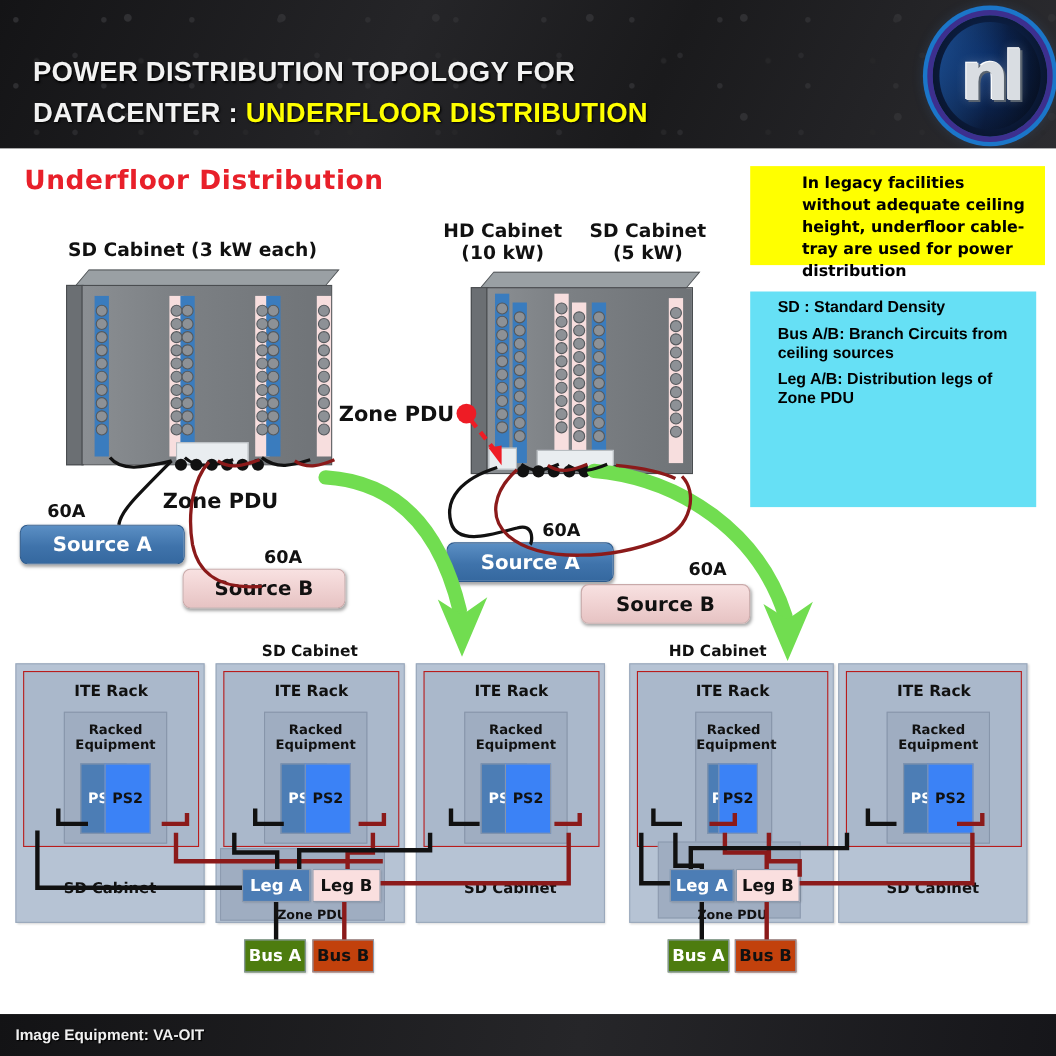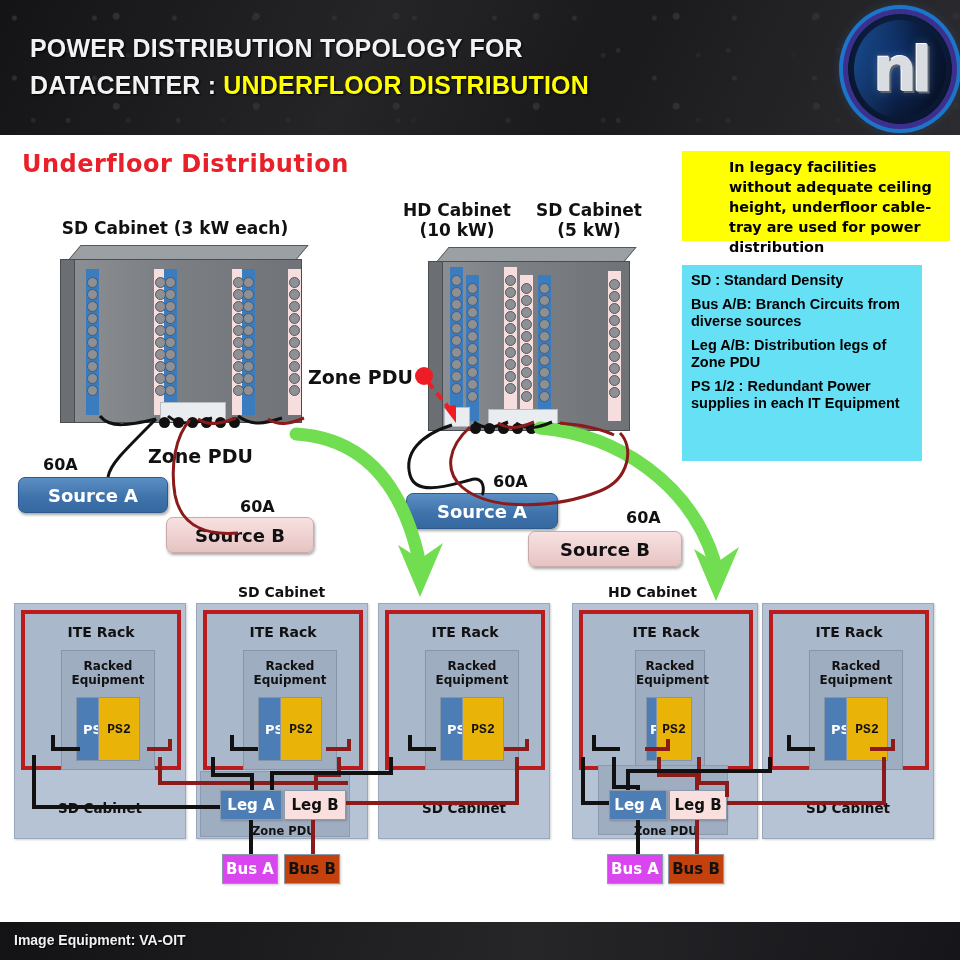--- a/index.html
+++ b/index.html
@@ -19,21 +19,21 @@
     background-image:
       radial-gradient(circle at 18% 30%, #2e2e31 0 2px, transparent 3px),
       radial-gradient(circle at 62% 72%, #2a2a2d 0 2px, transparent 3px),
       radial-gradient(circle at 83% 18%, #303033 0 3px, transparent 4px),
       radial-gradient(circle at 35% 85%, #262628 0 2px, transparent 3px),
       linear-gradient(115deg, #141416 0%, #252528 38%, #1a1a1c 62%, #2c2c30 100%);
     background-size: 80px 60px, 110px 70px, 140px 90px, 95px 65px, 100% 100%;
     overflow:hidden;
   }
   .header-title {
-    position:absolute; left:30px; top:30px;
+    position:absolute; left:30px; top:48px;
     color:#f2f2f2;
     font-size:25px; font-weight:bold; line-height:37px;
     letter-spacing:0.2px;
     text-shadow:1px 1px 2px #000;
     white-space:nowrap;
   }
   .header-title .hl { color:#ffff00; }
 
   .logo {
     position:absolute; left:848px; top:14px; width:104px; height:110px;
@@ -81,22 +81,22 @@
   
   .note-yellow {
     position:absolute; left:682px; top:16px; width:268px; height:90px;
     background:#ffff00; padding:6px 8px;
   }
   .note-yellow p{
     font-family:"DejaVu Sans", sans-serif;
     font-weight:bold; font-size:14.4px; line-height:20px; color:#000;margin-left:39px;
   }
   .note-cyan {
-    position:absolute; left:682px; top:130px; width:240px; height:196px;
-    background:#66e0f5; padding:7px 9px;
+    position:absolute; left:682px; top:130px; width:260px; height:196px;
+    background:#66e0f5; padding:7px 25px;
   }
   .note-cyan p{
     font-size:14.5px; font-weight:bold; line-height:17px; color:#000; margin-bottom:7px;
   }
 
   
   .cab-label {
     position:absolute; font-family:"DejaVu Sans", sans-serif;
     font-weight:bold; font-size:17px; color:#111; text-align:center; line-height:20px;
     white-space:pre;
@@ -139,41 +139,41 @@
   }
 
   
   .panel {
     position:absolute;
     background:#b6c3d4;
     border:1px solid #9aa8bb;
     box-shadow:1px 1px 2px rgba(0,0,0,.18);
   }
   .panel-inner {
-    position:absolute; background:#aab8cb; border:4px solid #b91c1c;
+    position:absolute; background:#aab8cb; border:1px solid #b91c1c;
   }
   .ite-label {
     position:absolute; width:100%; text-align:center;
     font-family:"DejaVu Sans", sans-serif; font-weight:bold; font-size:14px; color:#111;
   }
   .eq-box {
     position:absolute; background:#9fadc1; border:1px solid #8795aa;
   }
   .eq-label {
     position:absolute; width:100%; text-align:center;
     font-family:"DejaVu Sans", sans-serif; font-weight:bold;
     font-size:12px; color:#111; line-height:14px;
   }
   .ps {
     position:absolute; display:flex; align-items:center; justify-content:center;
     font-family:"DejaVu Sans", sans-serif; font-weight:bold; font-size:13px;
     border:1px solid #8795aa;
   }
   .ps.a { background:#4c7db5; color:#fff; }
-  .ps.b { background:#eab308; color:#111;font-family:Liberation Mono, monospace; }
+  .ps.b { background:#3b82f6; color:#111; }
   .vpdu {
     position:absolute; display:flex; align-items:center; justify-content:center;
     font-family:"DejaVu Sans", sans-serif; font-weight:bold; font-size:13px;
     writing-mode:vertical-rl; transform:rotate(180deg);
     border:1px solid #8c9aad; white-space:nowrap;
   }
   .vpdu.a { background:#4c7db5; color:#fff; }
   .vpdu.b { background:#fadfdf; color:#111; }
   .cab-foot {
     position:absolute; width:100%; text-align:center;
@@ -184,21 +184,21 @@
     font-family:"DejaVu Sans", sans-serif; font-weight:bold; font-size:15px;
     border:1px solid #8c9aad; box-shadow:1px 1px 2px rgba(0,0,0,.2);
   }
   .leg.a { background:#4c7db5; color:#fff; }
   .leg.b { background:#fadfdf; color:#111; }
   .bus {
     position:absolute; display:flex; align-items:center; justify-content:center;
     font-family:"DejaVu Sans", sans-serif; font-weight:bold; font-size:15px;
     border:1px solid #8c9aad; box-shadow:1px 1px 2px rgba(0,0,0,.2);
   }
-  .bus.a { background:#d946ef; color:#fff; }
+  .bus.a { background:#4d7c0f; color:#fff; }
   .bus.b { background:#c2410c; color:#111; }
   .zp-label {
     position:absolute; font-family:"DejaVu Sans", sans-serif; font-weight:bold;
     font-size:11.5px; color:#111;
   }
   .grp-label {
     position:absolute; font-family:"DejaVu Sans", sans-serif; font-weight:bold;
     font-size:14px; color:#111;
   }
   .zone-pdu-tag {
@@ -224,23 +224,22 @@
 
   <div class="canvas">
 
     <div class="section-title">Underfloor Distribution</div>
 
     <div class="note-yellow">
       <p>In legacy facilities without adequate ceiling height, underfloor cable-tray  are used for power distribution</p>
     </div>
     <div class="note-cyan">
       <p>SD : Standard Density</p>
-      <p>Bus A/B: Branch Circuits from diverse sources</p>
+      <p>Bus A/B: Branch Circuits from ceiling sources</p>
       <p>Leg A/B: Distribution legs of Zone PDU</p>
-      <p>PS 1/2 : Redundant Power supplies in each IT Equipment</p>
     </div>
 
     <div class="cab-label" style="left:50px; top:83px; width:250px;">SD Cabinet (3 kW each)</div>
 
     <div class="cabgroup" id="grpA" style="left:60px; top:110px; width:250px; height:190px;">
       <div class="cab-top" style="left:14px; top:0; width:228px; height:16px;"></div>
       <div class="cab-side" style="left:0; top:14px; width:16px; height:164px;"></div>
       <div class="cabinet" style="left:14px; top:14px; width:228px; height:164px;"></div>
 
       <div class="strip a" style="left:26px; top:24px; height:146px;"></div>

